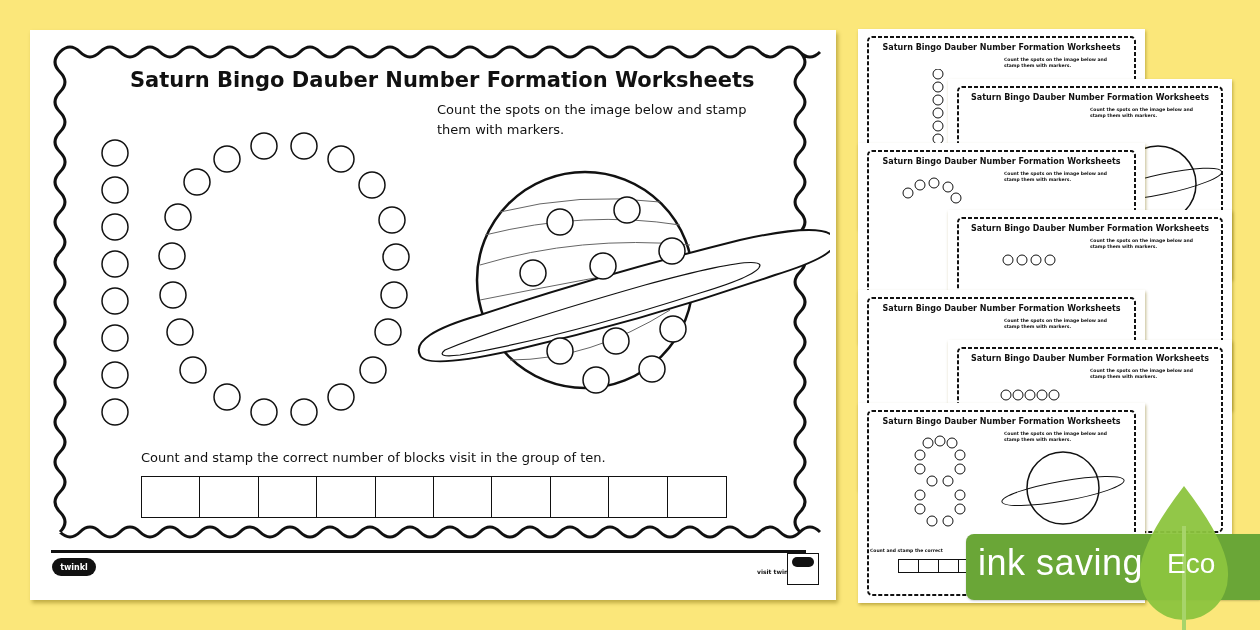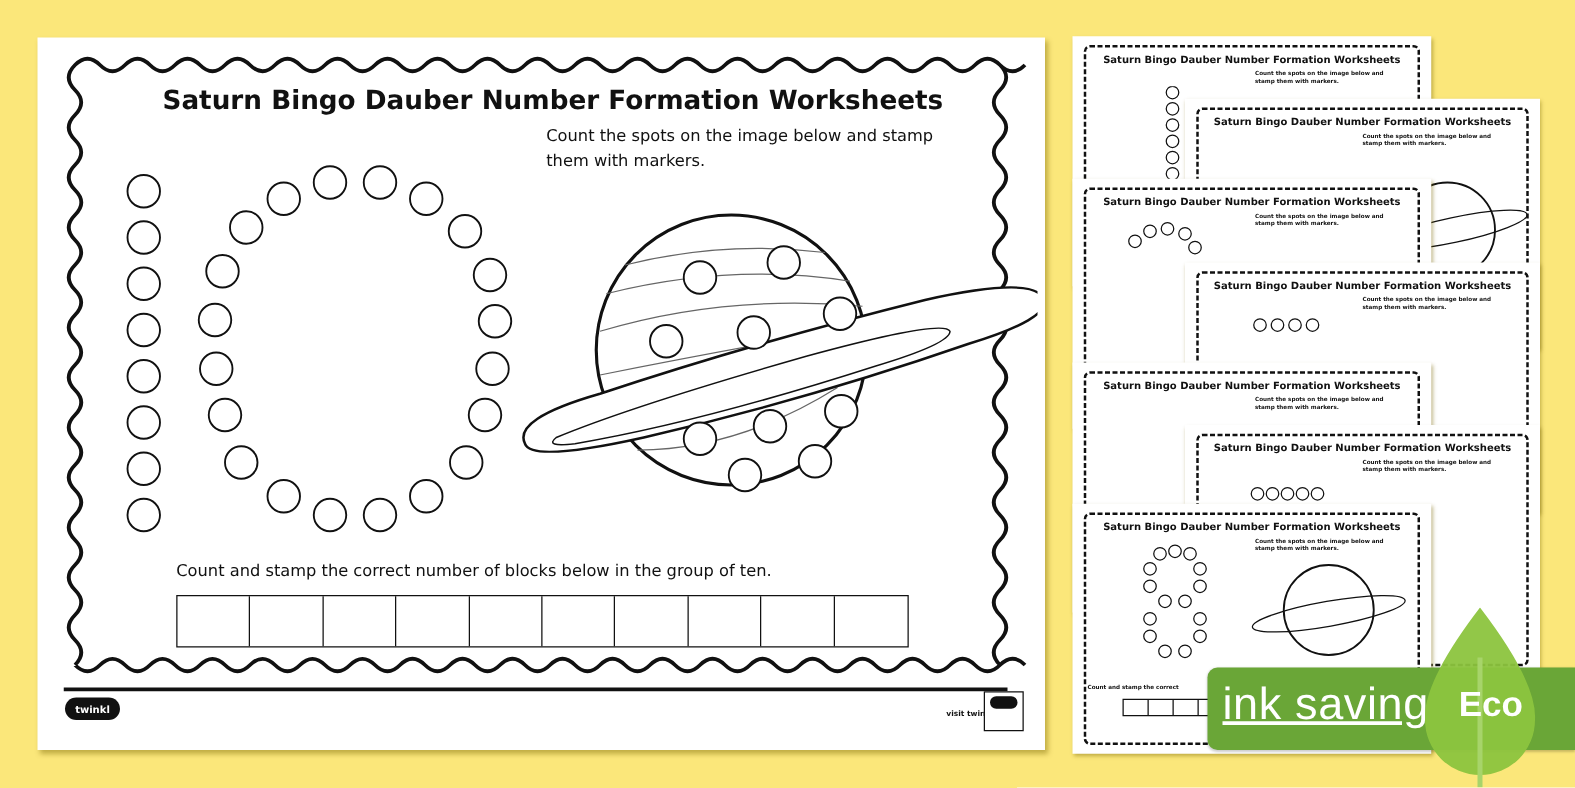--- a/index.html
+++ b/index.html
@@ -13,23 +13,23 @@
   .blocks div{border-right:1.5px solid #111;box-sizing:border-box;}
   .blocks div:last-child{border-right:none;}
   .footer-line{position:absolute;height:3px;background:#111;}
   .logo{position:absolute;background:#111;color:#fff;font-weight:bold;border-radius:12px;display:flex;align-items:center;justify-content:center;font-family:"DejaVu Sans",sans-serif;}
   .visit{position:absolute;font-size:6px;font-weight:bold;color:#111;font-family:"DejaVu Sans",sans-serif;}
   .badge{position:absolute;border:1px solid #111;background:#fff;}
   .mini{position:absolute;background:#fff;box-shadow:1px 2px 3px rgba(120,100,0,0.45);overflow:hidden;}
   .mini .mt{position:absolute;left:0;right:0;top:14px;text-align:center;font-size:8px;font-weight:bold;font-family:"DejaVu Sans",sans-serif;color:#111;white-space:nowrap;}
   .mini .mi{position:absolute;font-size:4.5px;font-weight:bold;font-family:"DejaVu Sans",sans-serif;color:#111;line-height:6px;width:115px;}
   .eco{position:absolute;left:966px;top:534px;width:294px;height:66px;background:#6aa637;border-radius:8px 0 0 8px;box-shadow:0 1px 2px rgba(0,0,0,0.2);}
-  .eco-text{position:absolute;left:12px;top:8px;color:#fff;font-size:36px;font-family:"Liberation Sans",sans-serif;letter-spacing:0.5px;text-decoration:underline;}
+  .eco-text{position:absolute;left:12px;top:8px;color:#fff;font-size:36px;font-family:"Liberation Sans",sans-serif;letter-spacing:0.5px;}
   .eco-leaf{position:absolute;left:1140px;top:486px;}
-  .eco-label{position:absolute;left:1167px;top:548px;color:#fff;font-size:28px;font-weight:bold;font-family:"Liberation Sans",sans-serif;}
+  .eco-label{position:absolute;left:1167px;top:548px;color:#fff;font-size:28px;font-weight:normal;font-family:"Liberation Sans",sans-serif;}
 </style>
 </head>
 <body>
 
 <div class="sheet main-sheet">
   <svg class="wavy" width="806" height="570">
     <path d="M30,22 q10,-10 20,0 t20,0 t20,0 t20,0 t20,0 t20,0 t20,0 t20,0 t20,0 t20,0 t20,0 t20,0 t20,0 t20,0 t20,0 t20,0 t20,0 t20,0 t20,0 t20,0 t20,0 t20,0 t20,0 t20,0 t20,0 t20,0 t20,0 t20,0 t20,0 t20,0 t20,0 t20,0 t20,0 t20,0 t20,0 t20,0 t20,0 t20,0
              M770,22 q10,10 0,20 t0,20 t0,20 t0,20 t0,20 t0,20 t0,20 t0,20 t0,20 t0,20 t0,20 t0,20 t0,20 t0,20 t0,20 t0,20 t0,20 t0,20 t0,20 t0,20 t0,20 t0,20 t0,20 t0,20
              M30,22 q-10,10 0,20 t0,20 t0,20 t0,20 t0,20 t0,20 t0,20 t0,20 t0,20 t0,20 t0,20 t0,20 t0,20 t0,20 t0,20 t0,20 t0,20 t0,20 t0,20 t0,20 t0,20 t0,20 t0,20 t0,20
              M30,502 q10,10 20,0 t20,0 t20,0 t20,0 t20,0 t20,0 t20,0 t20,0 t20,0 t20,0 t20,0 t20,0 t20,0 t20,0 t20,0 t20,0 t20,0 t20,0 t20,0 t20,0 t20,0 t20,0 t20,0 t20,0 t20,0 t20,0 t20,0 t20,0 t20,0 t20,0 t20,0 t20,0 t20,0 t20,0 t20,0 t20,0 t20,0 t20,0" fill="none" stroke="#111" stroke-width="3"></path>
@@ -92,21 +92,21 @@
           <circle cx="262" cy="91" r="13"></circle>
           <circle cx="150" cy="191" r="13"></circle>
         <circle cx="206" cy="181" r="13"></circle>
           <circle cx="263" cy="169" r="13"></circle>
           <circle cx="186" cy="220" r="13"></circle>
           <circle cx="242" cy="209" r="13"></circle>
       </g>
     </g>
   </svg>
 
-  <div class="instr" style="left:111px;top:420px;font-size:13px;">Count and stamp the correct number of blocks below in the group of ten.</div>
+  <div class="instr" style="left:111px;top:420px;font-size:13px;">Count and stamp the correct number of blocks visit in the group of ten.</div>
   <div class="blocks" style="left:111px;top:446px;width:584px;height:40px;">
     <div style="width:58.4px"></div>
       <div style="width:58.4px"></div>
     <div style="width:58.4px"></div>
       <div style="width:58.4px"></div>
     <div style="width:58.4px"></div>
       <div style="width:58.4px"></div>
     <div style="width:58.4px"></div>
       <div style="width:58.4px"></div>
     <div style="width:58.4px"></div>

